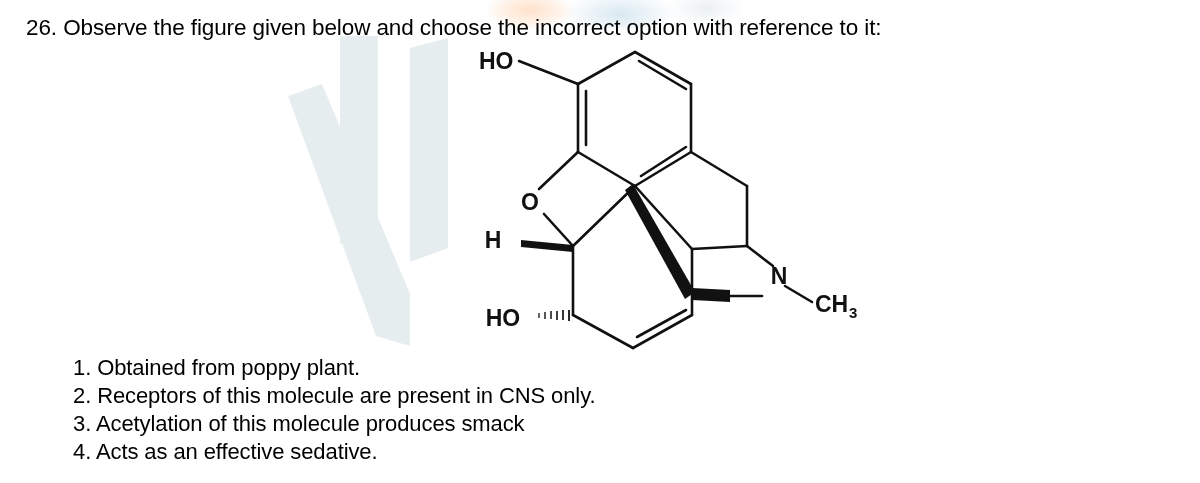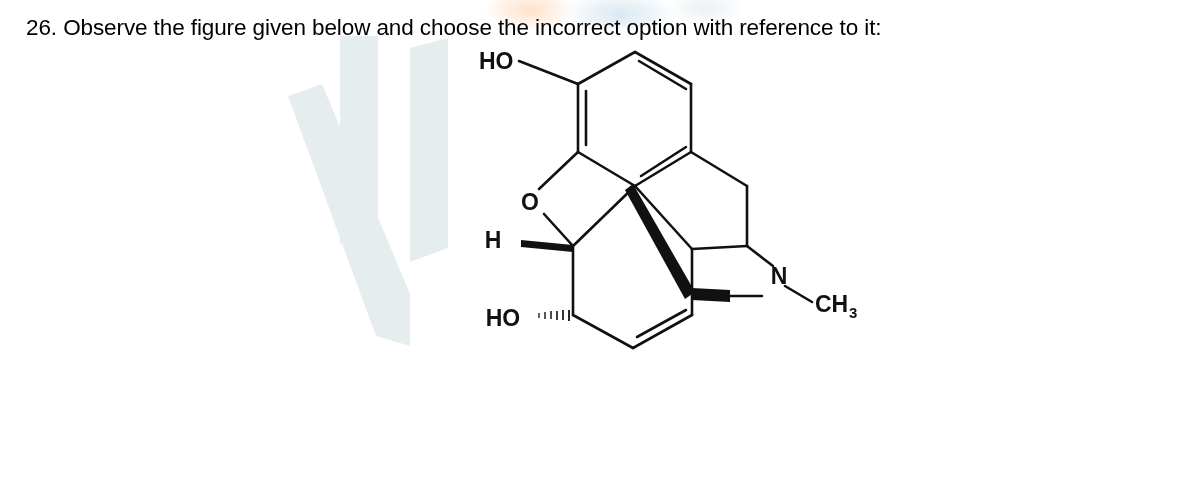--- a/index.html
+++ b/index.html
@@ -179,14 +179,20 @@
 
         <text class="atom-label" x="324" y="250" text-anchor="middle">N</text>
 
         <text class="atom-label" x="360" y="278">CH</text>
 
         <text class="atom-sub" x="394" y="284">3</text>
       </g>
     </svg>
   </div>
 
+  <div class="options">
+    <div class="option">1. Obtained from poppy plant.</div>
+    <div class="option">2. Receptors of this molecule are present in CNS only.</div>
+    <div class="option">3. Acetylation of this molecule produces smack</div>
+    <div class="option">4. Acts as an effective sedative.</div>
+  </div>
 
 </div>
 
 </body></html>

